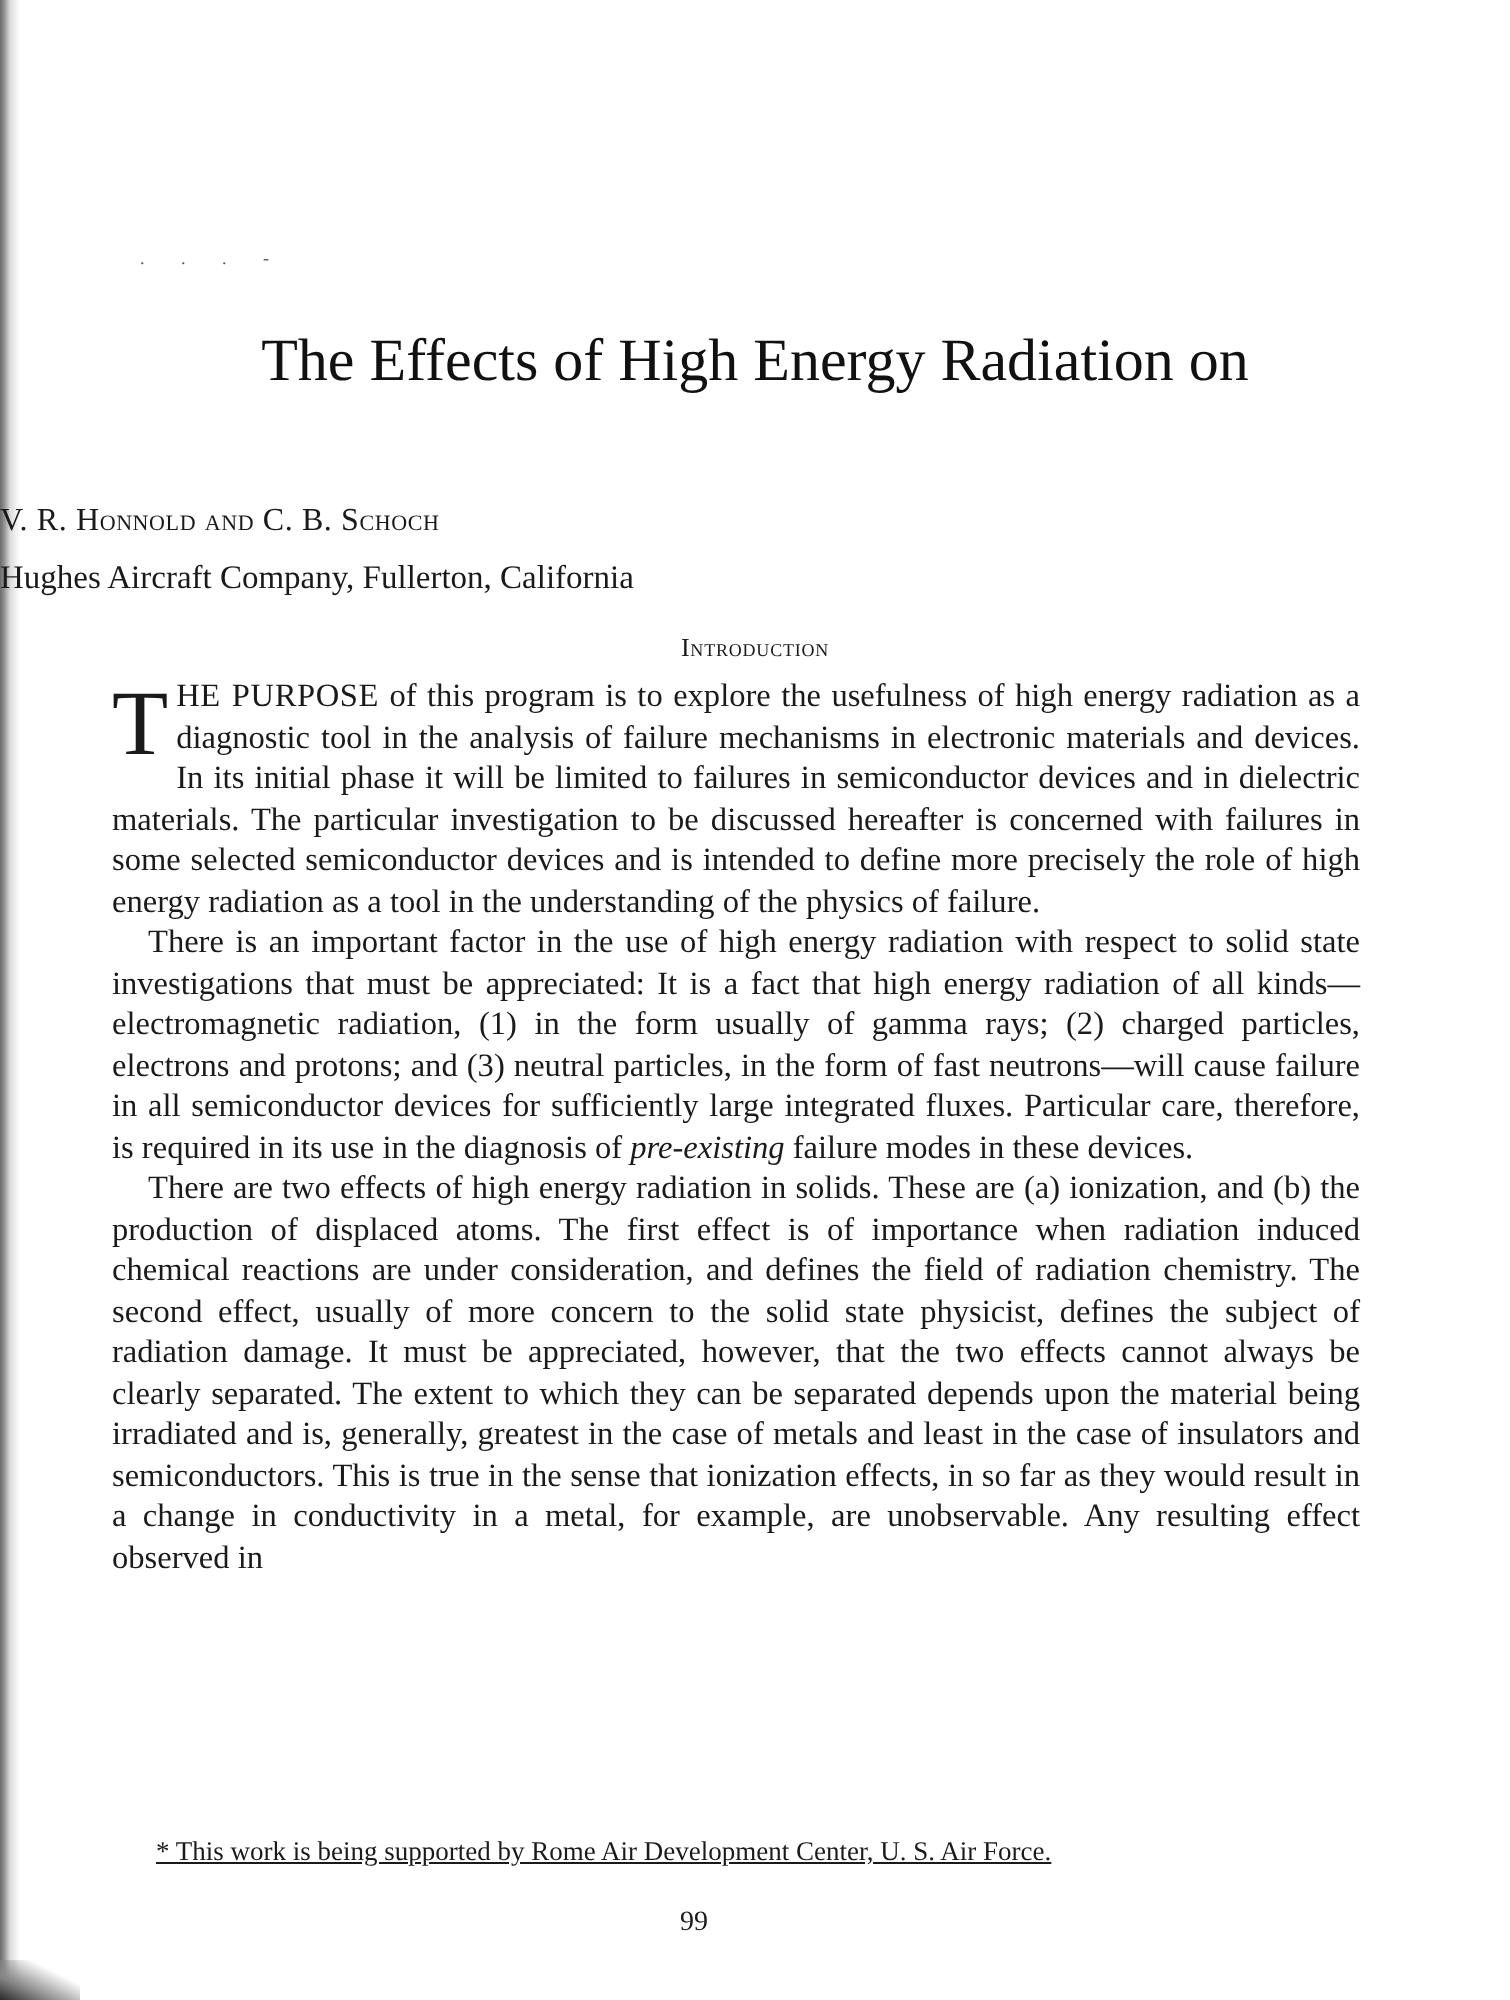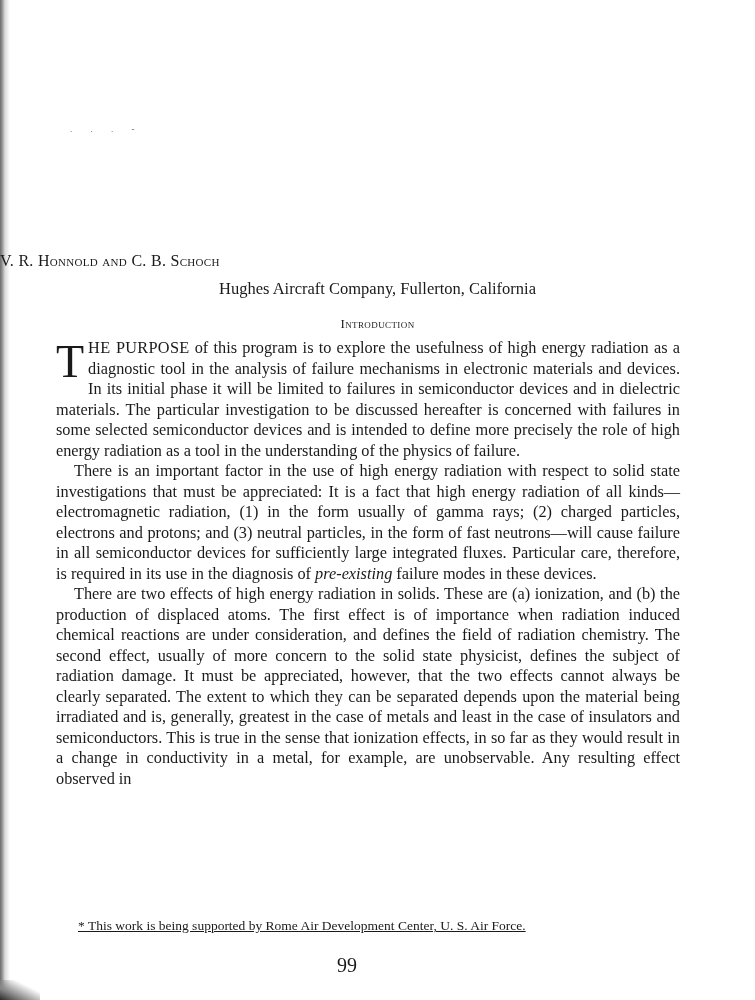--- a/index.html
+++ b/index.html
@@ -58,21 +58,20 @@
       text-align: left;
       font-size: 16px;
       letter-spacing: 0.3px;
       font-variant: small-caps;
     }
     .affiliation {
       position: absolute;
       left: 0;
       width: 755px;
       top: 279px;
-      text-align: center;
       font-size: 16.5px;
     }
     .section-heading {
       position: absolute;
       left: 0;
       width: 755px;
       top: 316px;
       text-align: center;
       font-size: 13px;
       font-variant: small-caps;
@@ -112,32 +111,33 @@
       font-size: 13.5px;
       line-height: 17px;
       text-decoration: underline;
     }
     .page-number {
       position: absolute;
       left: 0;
       width: 694px;
       top: 954px;
       text-align: center;
-      font-size: 20px;
+      font-size: 14px;
     }
   </style>
 </head>
 <body>
 
 <div class="page-edge"></div>
 <div class="page-edge-bottom"></div>
 
 <div class="stray-marks">. . . -</div>
 
 <div class="title">
+  <div>The Effects of High Energy Radiation on</div>
 </div>
 
 <div class="authors">V. R. Honnold and C. B. Schoch</div>
 
 <div class="affiliation">Hughes Aircraft Company, Fullerton, California</div>
 
 <div class="section-heading">Introduction</div>
 
 <div class="body-text">
   <p><span class="dropcap">T</span><span class="lead-caps">HE PURPOSE</span><span> of this program is to explore the usefulness of high energy radiation as a diagnostic tool in the analysis of failure mechanisms in electronic materials and devices. In its initial phase it will be limited to failures in semiconductor devices and in dielectric materials. The particular investigation to be discussed hereafter is concerned with failures in some selected semiconductor devices and is intended to define more precisely the role of high energy radiation as a tool in the understanding of the physics of failure.</span></p>

